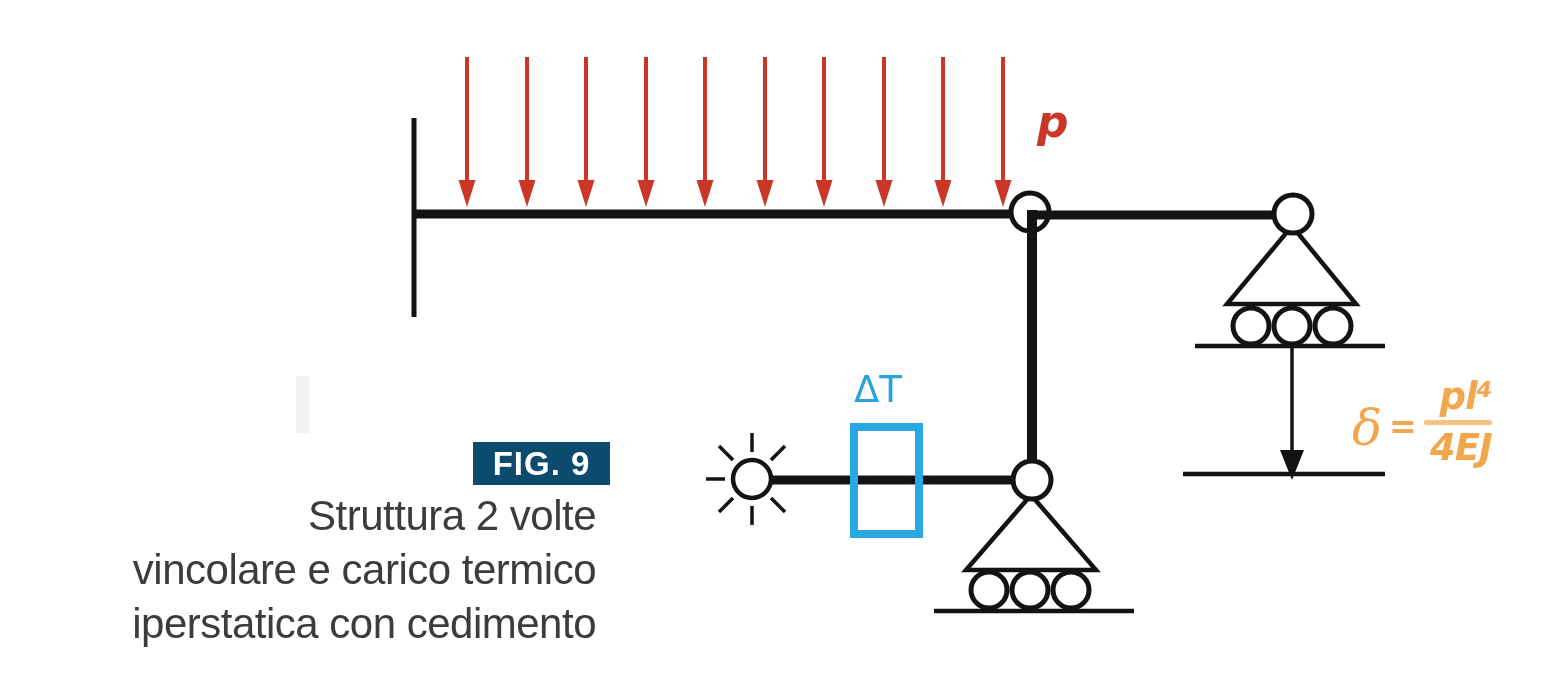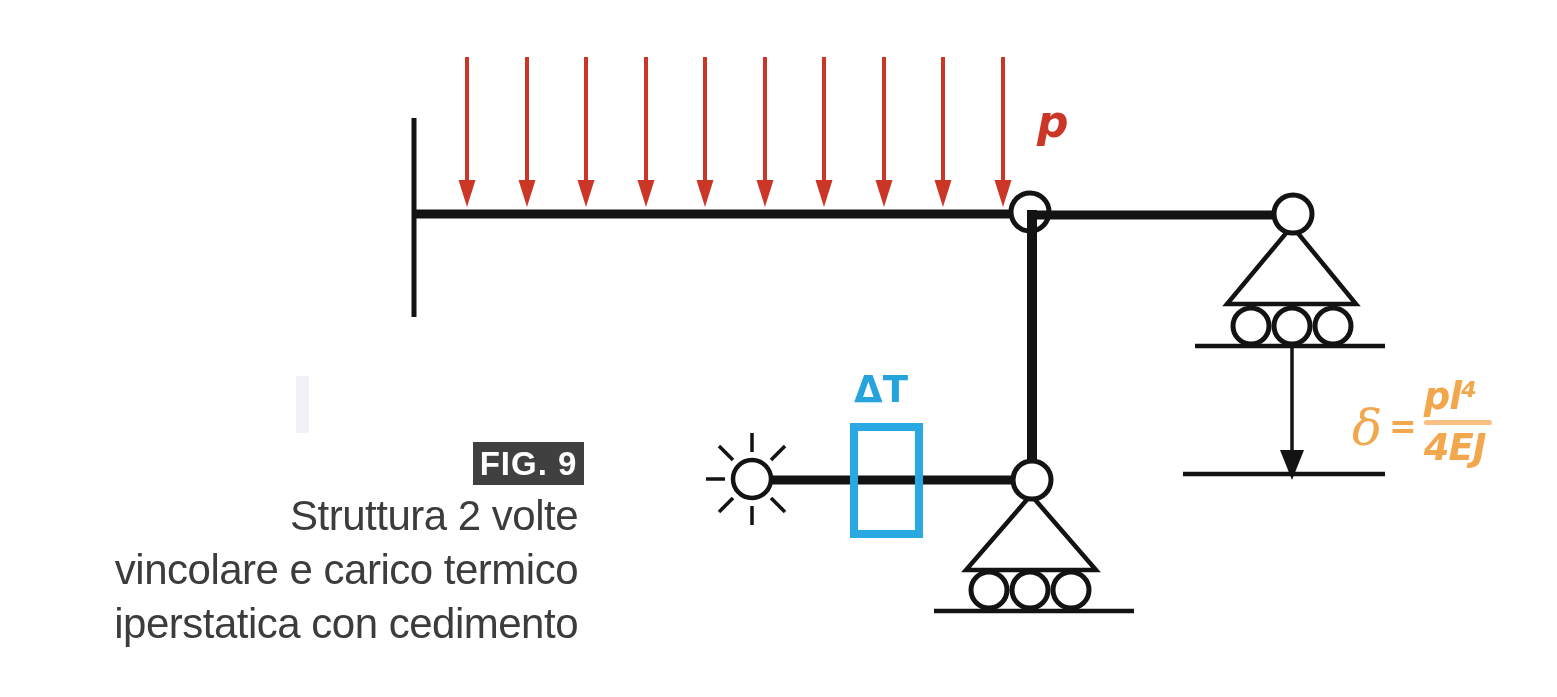--- a/index.html
+++ b/index.html
@@ -17,61 +17,61 @@
   .load-label{
     left:1037px;top:100px;
     font-family:"DejaVu Sans", sans-serif;
     font-style:italic;font-weight:bold;
     font-size:44px;line-height:1;
     color:#cb3627;
   }
   .thermal-label{
     left:854px;top:371px;
     font-family:"DejaVu Sans", sans-serif;
-    font-weight:bold;
+    font-weight:normal;
     font-size:37px;line-height:1;
     color:#24a3dd;
   }
   .formula{
     position:absolute;left:1352px;top:378px;
     display:flex;align-items:center;
     color:#f3a74d;
   }
   .formula .delta{
     font-family:"DejaVu Serif", serif;
     font-style:italic;font-weight:normal;
     font-size:50px;line-height:1;
     margin-top:10px;
   }
   .formula .equals{
     font-family:"DejaVu Sans", sans-serif;
     font-size:33px;font-weight:600;line-height:1;
     margin:8px 7px 0 7px;
   }
   .formula .frac{
-    display:flex;flex-direction:column;align-items:flex-start;
+    display:flex;flex-direction:column;align-items:flex-end;
     min-width:68px;
     font-family:"DejaVu Sans", sans-serif;
     font-style:italic;font-weight:bold;
     font-size:37px;line-height:1.05;
     letter-spacing:-1px;
   }
   .formula .frac .bar{
     align-self:stretch;height:5px;border-radius:3px;
     background:#f8c083;margin:3px 0 4px 0;
   }
   .fig-tag{
-    left:473px;top:442px;width:111px;height:43px;
-    background:#404040;color:#ffffff;
+    left:473px;top:442px;width:137px;height:43px;
+    background:#0c4a6e;color:#ffffff;
     display:flex;align-items:center;justify-content:center;
     font-size:33px;font-weight:bold;letter-spacing:1px;
     position:absolute;
   }
   .caption{
-    position:absolute;left:0;top:489px;width:578px;
+    position:absolute;left:18px;top:489px;width:578px;
     text-align:right;
     font-size:42px;font-weight:300;line-height:54px;
     color:#3c3c3c;letter-spacing:-0.5px;
   }
 </style>
 </head>
 <body>
 
 <div id="stage">
 

